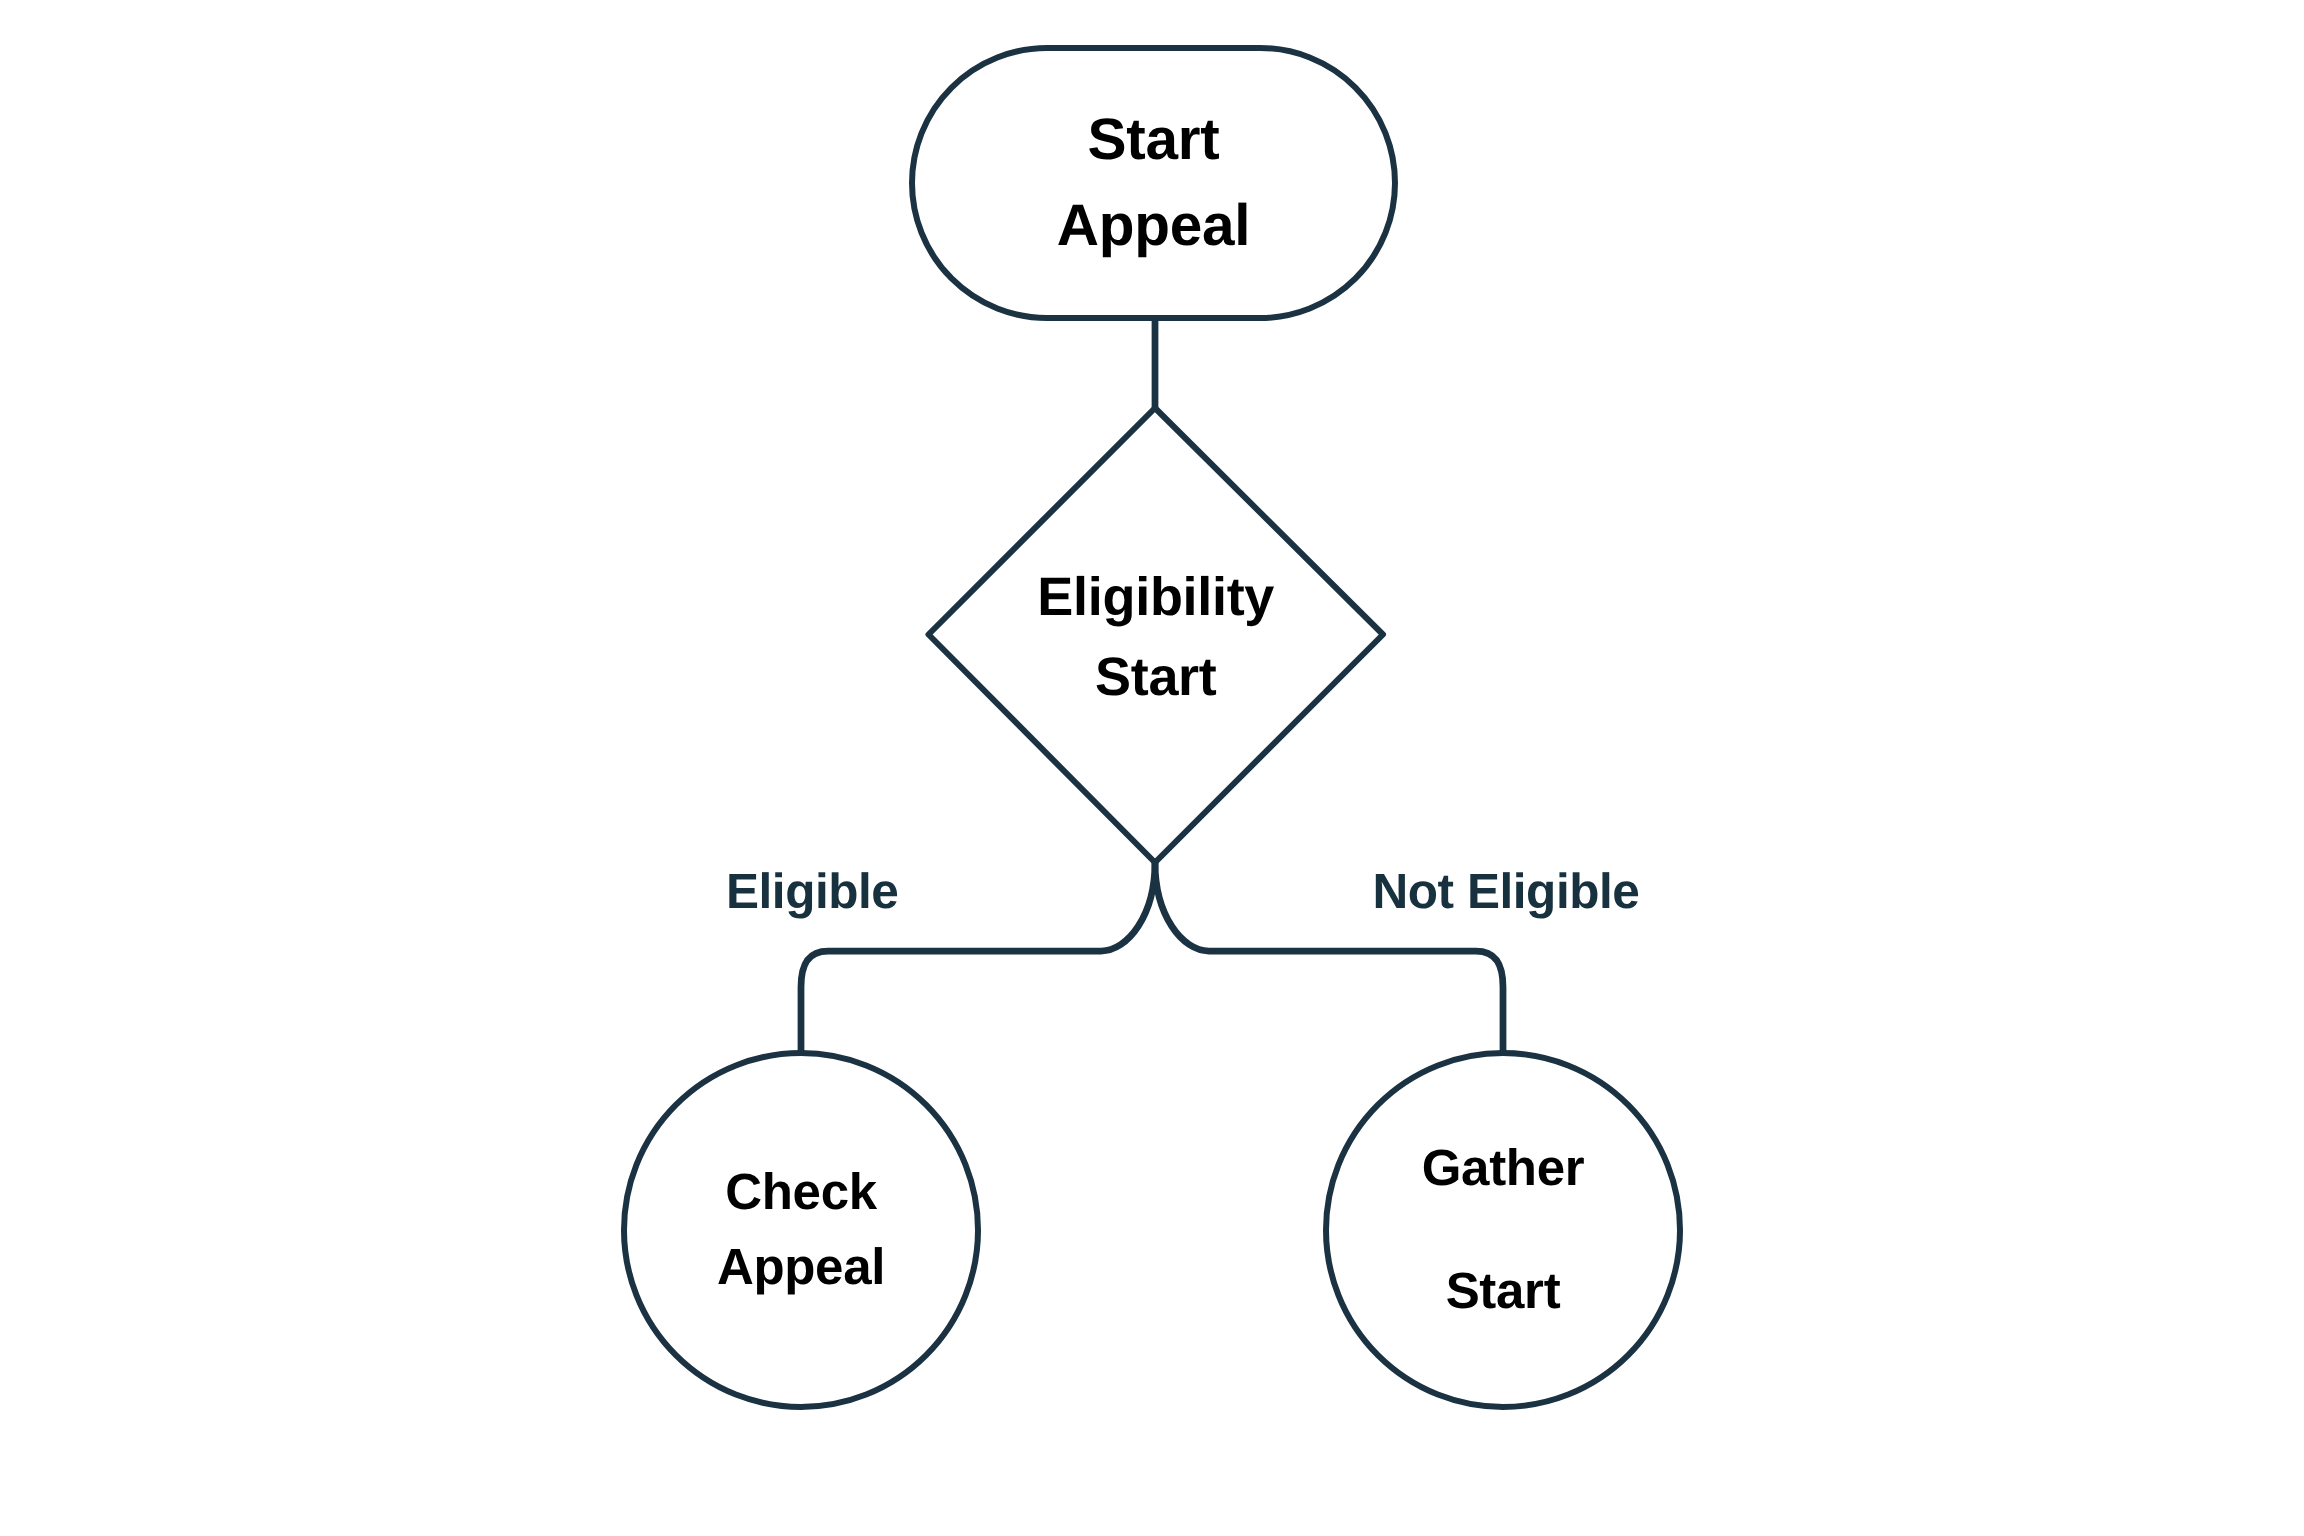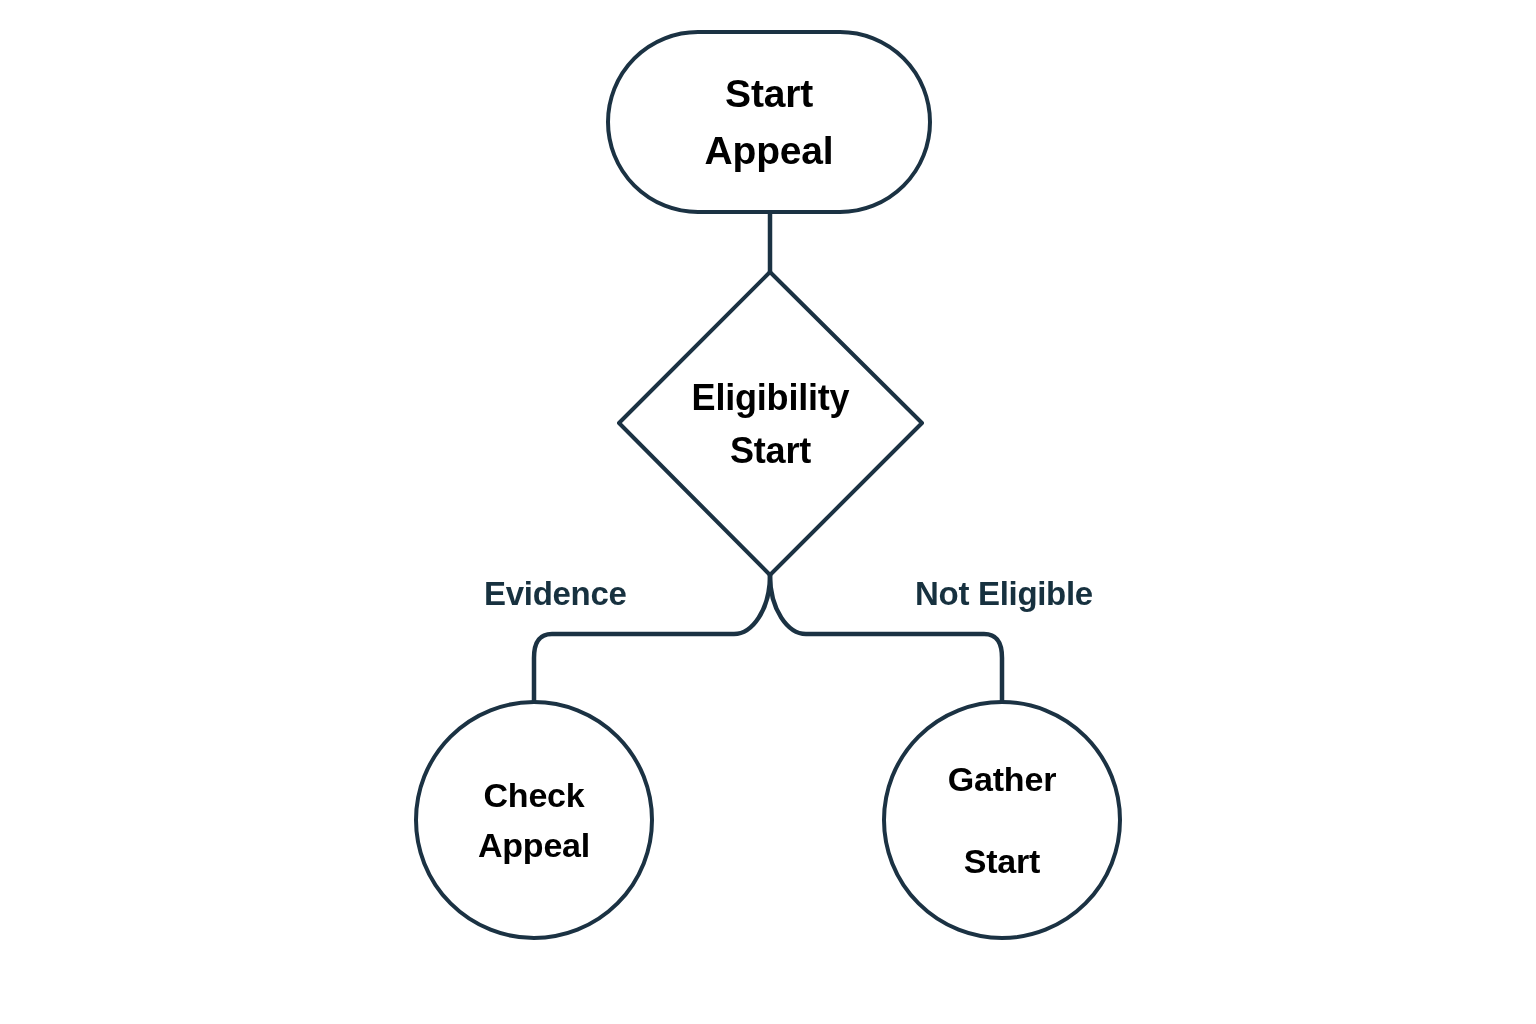--- a/index.html
+++ b/index.html
@@ -157,17 +157,17 @@
   <div class="node-label" id="label-submit">
     <span>Check</span>
     <span>Appeal</span>
   </div>
 
   <div class="node-label" id="label-gather">
     <span>Gather</span>
     <span>Start</span>
   </div>
 
-  <div class="edge-label" id="edge-label-eligible">Evidence</div>
+  <div class="edge-label" id="edge-label-eligible">Eligible</div>
 
   <div class="edge-label" id="edge-label-not-eligible">Not Eligible</div>
 
 </div>
 
 </body></html>

